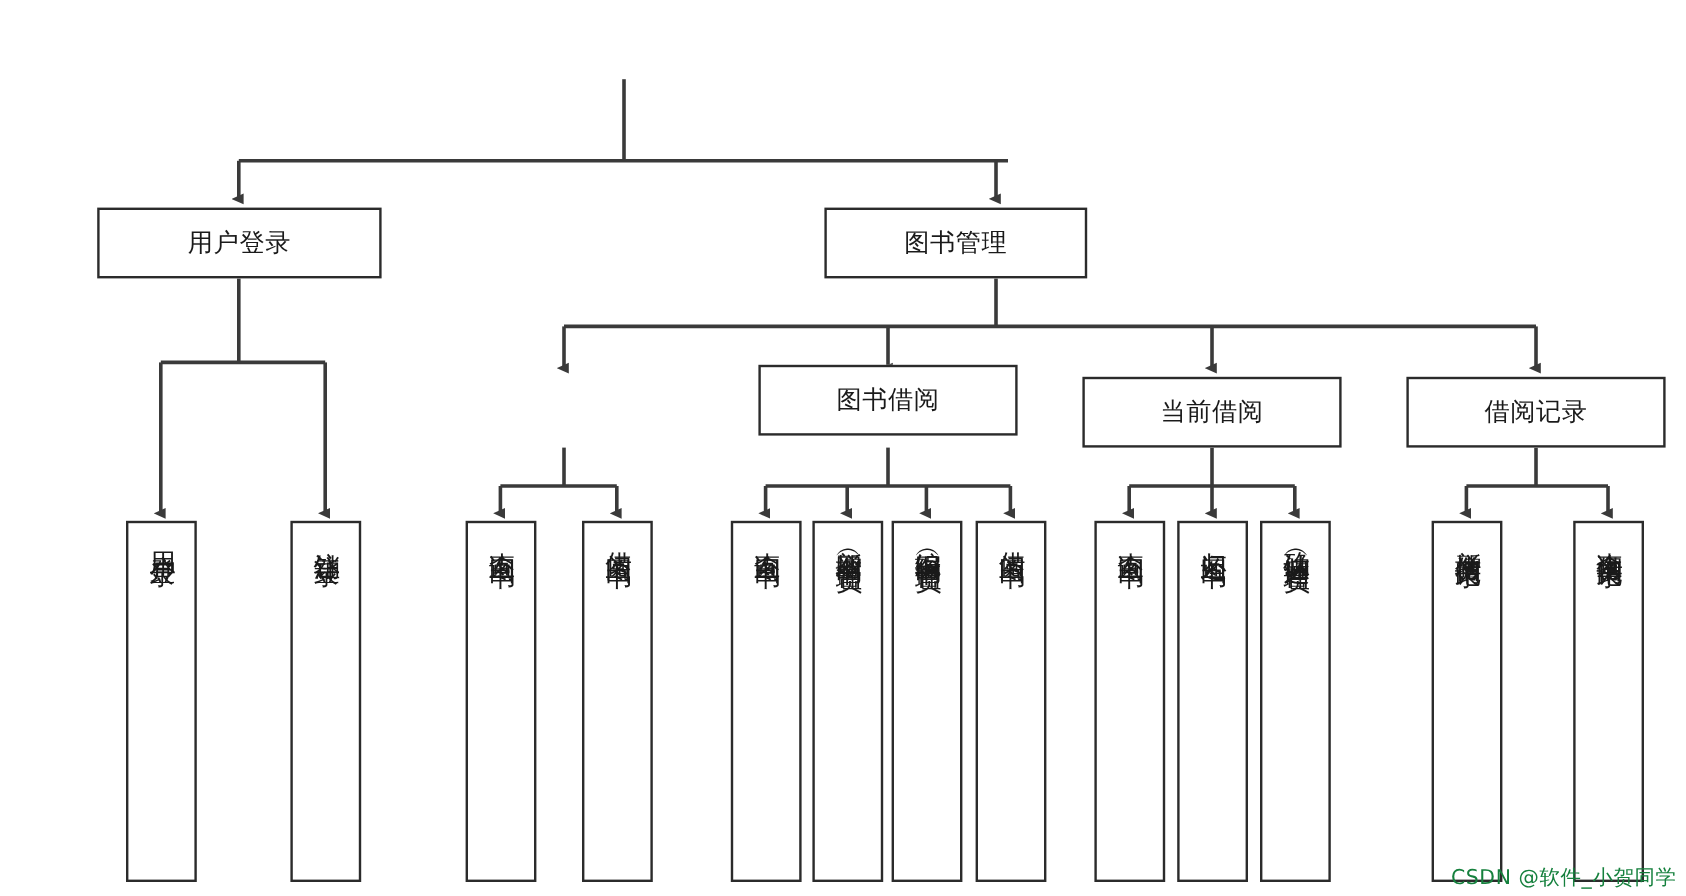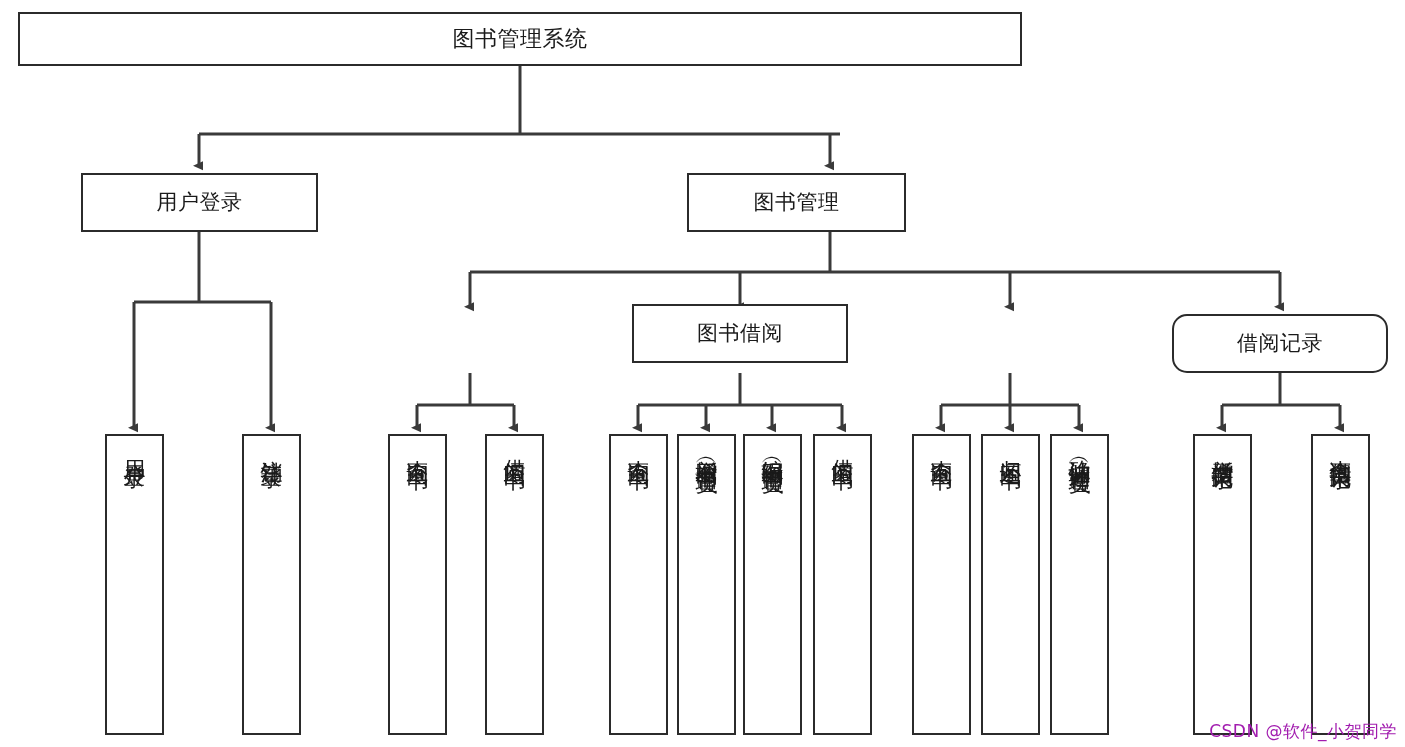--- a/index.html
+++ b/index.html
@@ -69,21 +69,21 @@
     margin-top: 4px;
   }
   .node.vertical.tall .node-label {
     letter-spacing: 2px;
   }
   #watermark {
     position: absolute;
     right: 8px;
     bottom: 4px;
     font-size: 17px;
-    color: #a21caf;
+    color: #15803d;
     letter-spacing: 0.5px;
     font-family: "DejaVu Sans", "Liberation Sans", sans-serif;
     user-select: none;
   }
 </style>
 </head>
 <body>
 
 <div id="diagram-root">
 
@@ -132,35 +132,35 @@
       <path d="M1010,405 L1010,428" marker-end="url(#arrow)"></path>
       <path d="M1079,405 L1079,428" marker-end="url(#arrow)"></path>
 
       <path d="M1280,373 L1280,405"></path>
       <path d="M1222,405 L1340,405"></path>
       <path d="M1222,405 L1222,428" marker-end="url(#arrow)"></path>
       <path d="M1340,405 L1340,428" marker-end="url(#arrow)"></path>
     </g>
   </svg>
 
-  <div class="node horizontal root" style="left:18px; top:12px; width:1004px; height:54px;">
-    <span class="node-label">图书管理系统</span>
-  </div>
 
   <div class="node horizontal" style="left:81px; top:173px; width:237px; height:59px;">
     <span class="node-label">用户登录</span>
   </div>
   <div class="node horizontal" style="left:687px; top:173px; width:219px; height:59px;font-family:Liberation Serif, serif;">
     <span class="node-label">图书管理</span>
   </div>
 
   <div class="node horizontal" style="left:632px; top:304px; width:216px; height:59px;">
     <span class="node-label">图书借阅</span>
   </div>
-  <div class="node horizontal" style="left:1172px; top:314px; width:216px; height:59px;border-radius:15px;">
+  <div class="node horizontal" style="left:902px; top:314px; width:216px; height:59px;">
+    <span class="node-label">当前借阅</span>
+  </div>
+  <div class="node horizontal" style="left:1172px; top:314px; width:216px; height:59px;">
     <span class="node-label">借阅记录</span>
   </div>
 
   <div class="node vertical" style="left:105px; top:434px; width:59px; height:301px;">
     <span class="node-label">用户登录</span>
   </div>
   <div class="node vertical" style="left:242px; top:434px; width:59px; height:301px;">
     <span class="node-label">注销登录</span>
   </div>
 

